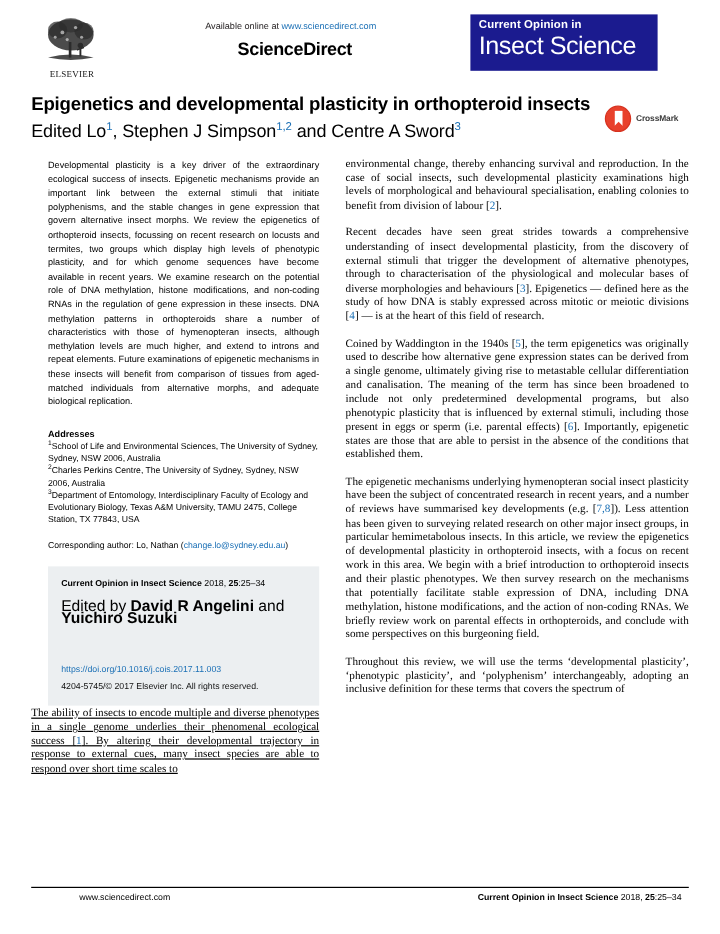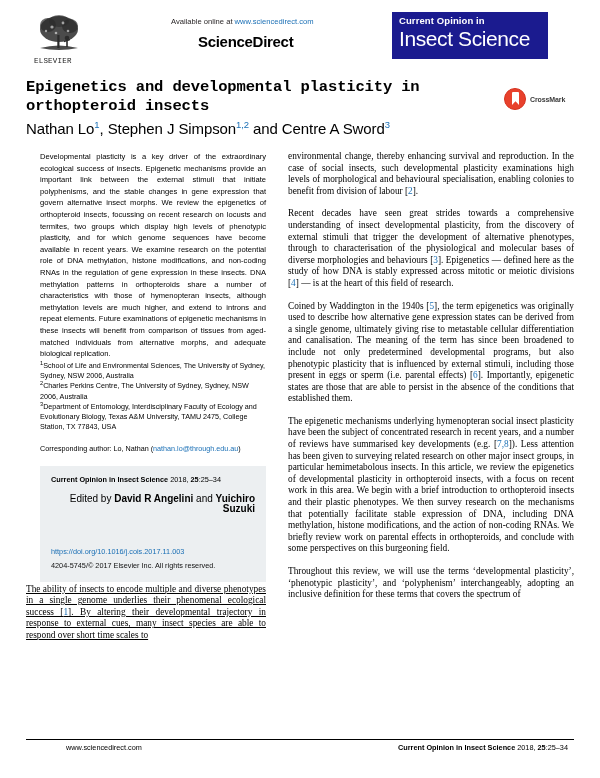--- a/index.html
+++ b/index.html
@@ -36,25 +36,26 @@
     height: 58px;
   }
   .els-tree {
     width: 50px;
     height: 42px;
     position: relative;
     overflow: hidden;
   }
   .els-tree svg { display:block; }
   .els-word {
-    font-family: Liberation Mono, monospace;
+    font-family: Liberation Serif, serif;
     font-size: 7.5px;
     letter-spacing: 0.2px;
     color: #1a1a1a;
     margin-top: 1px;
+    text-align: center;
     width: 52px;
   }
   .avail-line {
     position: absolute;
     left: 145px;
     top: 17px;
     font-size: 7.6px;
     color: #231f20;
     white-space: nowrap;
   }
@@ -103,21 +104,20 @@
     margin-top: 6px;
     padding-right: 74px;
   }
   .paper-title {
     font-size: 15.5px;
     font-weight: bold;
     line-height: 19px;
     letter-spacing: -0.15px;
     color: #000;
     margin: 0;
-    font-family: Liberation Mono, monospace;
   }
   .authors {
     font-size: 15px;
     line-height: 20px;
     margin-top: 3px;
     letter-spacing: -0.1px;
   }
   .authors sup {
     font-size: 9.5px;
     color: #1a6fb5;
@@ -226,24 +226,23 @@
     font-size: 7.3px;
     line-height: 10.5px;
   }
   .cite-line1 b { font-weight: bold; }
   .cite-line2 {
     font-size: 7.3px;
     line-height: 10.5px;
     margin-top: 6px;
   }
   .cite-line3 {
-    font-size: 10px;
+    font-size: 13px;
     line-height: 10.5px;
     margin-top: 8px;
-    text-align: right;
   }
   .cite-spacer { height: 30px; }
   .cite-doi {
     font-size: 7.3px;
     color: #1a6fb5;
     margin-top: 2px;
   }
   .cite-copy {
     font-size: 7.3px;
     margin-top: 5px;
@@ -342,41 +341,42 @@
 
     <div class="journal-badge">
       <div class="jb-top">Current Opinion in</div>
       <div class="jb-bottom">Insect Science</div>
     </div>
   </div>
 
   <div class="title-block">
     <h1 class="paper-title">Epigenetics and developmental plasticity in orthopteroid insects</h1>
     <div class="authors">
-      <span>Nathan Lo</span><sup>1</sup>, <span>Stephen J Simpson</span><sup>1,2</sup> and <span>Centre A Sword</span><sup>3</sup>
+      <span>Edited Lo</span><sup>1</sup>, <span>Stephen J Simpson</span><sup>1,2</sup> and <span>Centre A Sword</span><sup>3</sup>
     </div>
     <div class="crossmark">
       <div class="cm-circle"></div>
       <div class="cm-text">CrossMark</div>
     </div>
   </div>
 
   <div class="columns">
 
     <div class="col-left">
 
       <div class="abstract">Developmental plasticity is a key driver of the extraordinary ecological success of insects. Epigenetic mechanisms provide an important link between the external stimuli that initiate polyphenisms, and the stable changes in gene expression that govern alternative insect morphs. We review the epigenetics of orthopteroid insects, focussing on recent research on locusts and termites, two groups which display high levels of phenotypic plasticity, and for which genome sequences have become available in recent years. We examine research on the potential role of DNA methylation, histone modifications, and non-coding RNAs in the regulation of gene expression in these insects. DNA methylation patterns in orthopteroids share a number of characteristics with those of hymenopteran insects, although methylation levels are much higher, and extend to introns and repeat elements. Future examinations of epigenetic mechanisms in these insects will benefit from comparison of tissues from aged-matched individuals from alternative morphs, and adequate biological replication.</div>
 
+      <div class="addresses-head">Addresses</div>
       <div class="addresses">
         <div><sup>1</sup><span>School of Life and Environmental Sciences, The University of Sydney, Sydney, NSW 2006, Australia</span></div>
         <div><sup>2</sup><span>Charles Perkins Centre, The University of Sydney, Sydney, NSW 2006, Australia</span></div>
         <div><sup>3</sup><span>Department of Entomology, Interdisciplinary Faculty of Ecology and Evolutionary Biology, Texas A&amp;M University, TAMU 2475, College Station, TX 77843, USA</span></div>
       </div>
 
-      <div class="corresp"><span>Corresponding author: Lo, Nathan (</span><a href="#">nathan.lo@through.edu.au</a><span>)</span></div>
+      <div class="corresp"><span>Corresponding author: Lo, Nathan (</span><a href="#">change.lo@sydney.edu.au</a><span>)</span></div>
 
       <div class="cite-box">
         <div class="cite-line1"><b>Current Opinion in Insect Science</b><span> 2018, </span><b>25</b><span>:25–34</span></div>
         <div class="cite-line3"><span>Edited by </span><b>David R Angelini</b><span> and </span><b>Yuichiro Suzuki</b></div>
         <div class="cite-spacer"></div>
         <div class="cite-doi">https://doi.org/10.1016/j.cois.2017.11.003</div>
         <div class="cite-copy">4204-5745/© 2017 Elsevier Inc. All rights reserved.</div>
       </div>
 
       <div class="intro-body"><span>The ability of insects to encode multiple and diverse phenotypes in a single genome underlies their phenomenal ecological success [</span><span class="ref">1</span><span>]. By altering their developmental trajectory in response to external cues, many insect species are able to respond over short time scales to</span></div>

